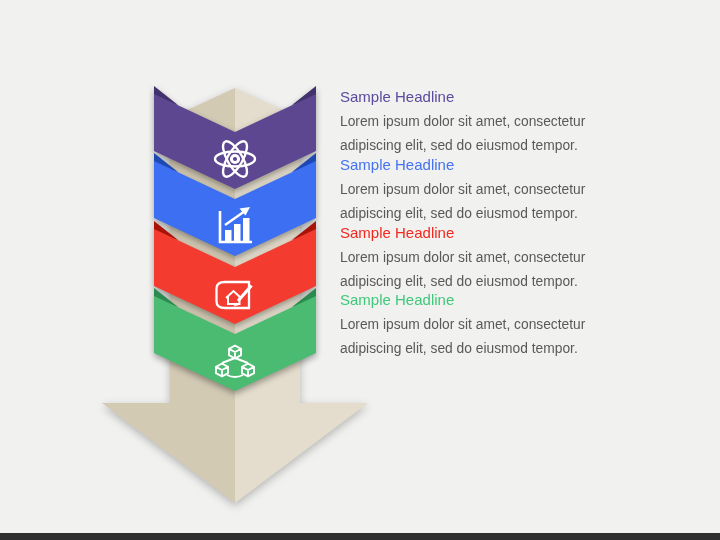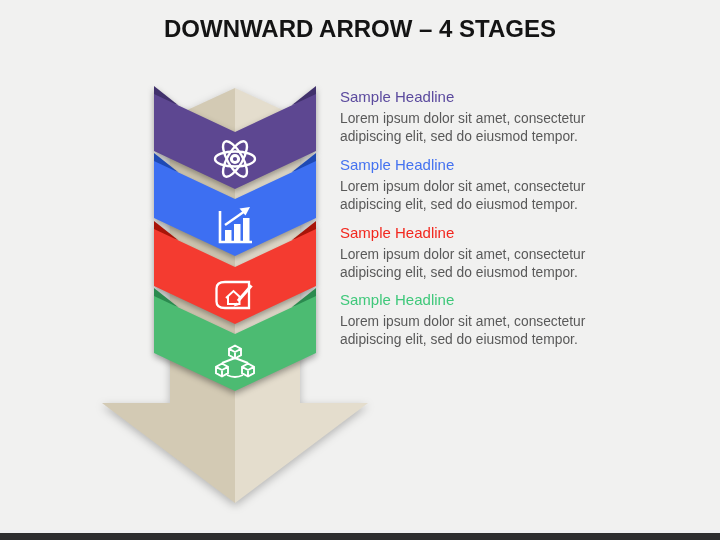--- a/index.html
+++ b/index.html
@@ -34,39 +34,38 @@
   }
   .stage-headline {
     margin: 0 0 3px 0;
     font-size: 15px;
     line-height: 20px;
     font-weight: normal;
   }
   .stage-body {
     margin: 0;
     font-size: 13.8px;
-    line-height: 18px;
+    line-height: 24px;
     color: #595959;
   }
   #footer-bar {
     position: absolute;
     left: 0;
     bottom: 0;
     width: 720px;
     height: 7px;
   }
   .chev { filter: drop-shadow(0 3px 3px rgba(0,0,0,0.35)); }
   .bigarrow { filter: drop-shadow(0 3px 4px rgba(0,0,0,0.25)); }
 </style>
 </head>
 <body>
 
 <div id="slide" style="background: rgb(241, 241, 240);">
 
-  <div id="slide-title" style="color: rgb(20, 20, 20);">DOWNWARD ARROW – 4 STAGES</div>
 
   <svg id="diagram-svg" width="720" height="540" viewBox="0 0 720 540">
 
     <g class="bigarrow">
       <polygon points="235,88 170,118 170,403 102,403 235,503" fill="#d3cab4"></polygon>
       <polygon points="235,88 300,118 300,403 368,403 235,503" fill="#e4ddcd"></polygon>
     </g>
 
     <g class="chev">
       <polygon points="154,100 154,86 178,105" fill="#41316c"></polygon>

